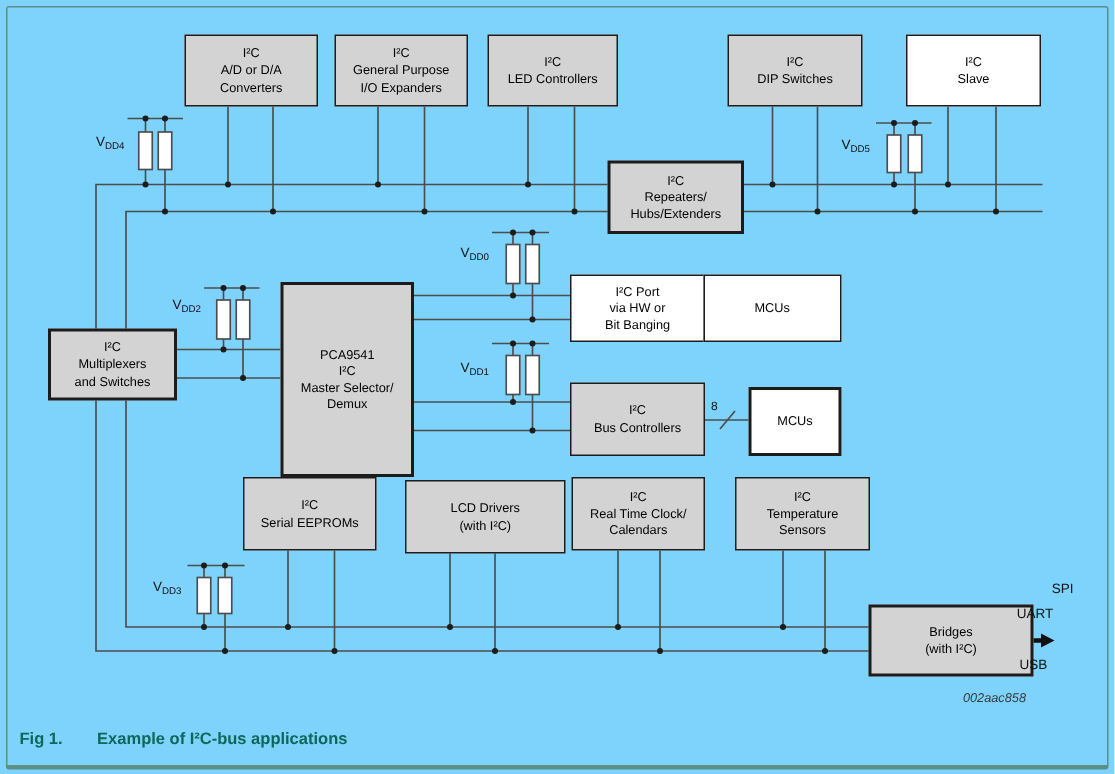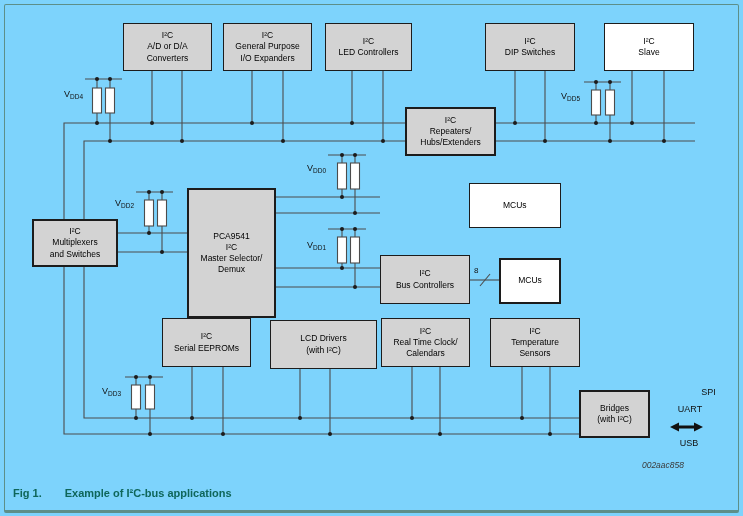--- a/index.html
+++ b/index.html
@@ -202,38 +202,41 @@
 Hubs/Extenders</div>
 
   <div class="box thick" style="left:32px; top:219px; width:86px; height:48px;">I²C
 Multiplexers
 and Switches</div>
   <div class="box thick" style="left:187px; top:188px; width:89px; height:130px;">PCA9541
 I²C
 Master Selector/
 Demux</div>
 
+  <div class="box white" style="left:380px; top:183px; width:90px; height:45px;">I²C Port
+via HW or
+Bit Banging</div>
   <div class="box white" style="left:468.5px; top:183px; width:92.5px; height:45px;">MCUs</div>
 
   <div class="box" style="left:380px; top:255px; width:90px; height:49px;">I²C
 Bus Controllers</div>
   <div class="box white medium" style="left:499px; top:258px; width:62px; height:46px;">MCUs</div>
 
   <div class="box" style="left:162px; top:318px; width:89px; height:49px;">I²C
 Serial EEPROMs</div>
   <div class="box" style="left:270px; top:320px; width:107px; height:49px;">LCD Drivers
 (with I²C)</div>
   <div class="box" style="left:381px; top:318px; width:89px; height:49px;">I²C
 Real Time Clock/
 Calendars</div>
   <div class="box" style="left:490px; top:318px; width:90px; height:49px;">I²C
 Temperature
 Sensors</div>
 
-  <div class="box medium" style="left:579px; top:390px; width:71px; height:48px;">Bridges
+  <div class="box medium" style="left:579px; top:403px; width:110px; height:48px;">Bridges
 (with I²C)</div>
 
   <div class="vddlabel" style="left:64px; top:89px;"><span>V</span><span class="sub">DD4</span></div>
   <div class="vddlabel" style="left:561px; top:91px;"><span>V</span><span class="sub">DD5</span></div>
   <div class="vddlabel" style="left:115px; top:198px;"><span>V</span><span class="sub">DD2</span></div>
   <div class="vddlabel" style="left:307px; top:163px;"><span>V</span><span class="sub">DD0</span></div>
   <div class="vddlabel" style="left:307px; top:240px;"><span>V</span><span class="sub">DD1</span></div>
   <div class="vddlabel" style="left:102px; top:386px;"><span>V</span><span class="sub">DD3</span></div>
 
   <div class="buswidth" style="left:474px; top:266px;">8</div>

